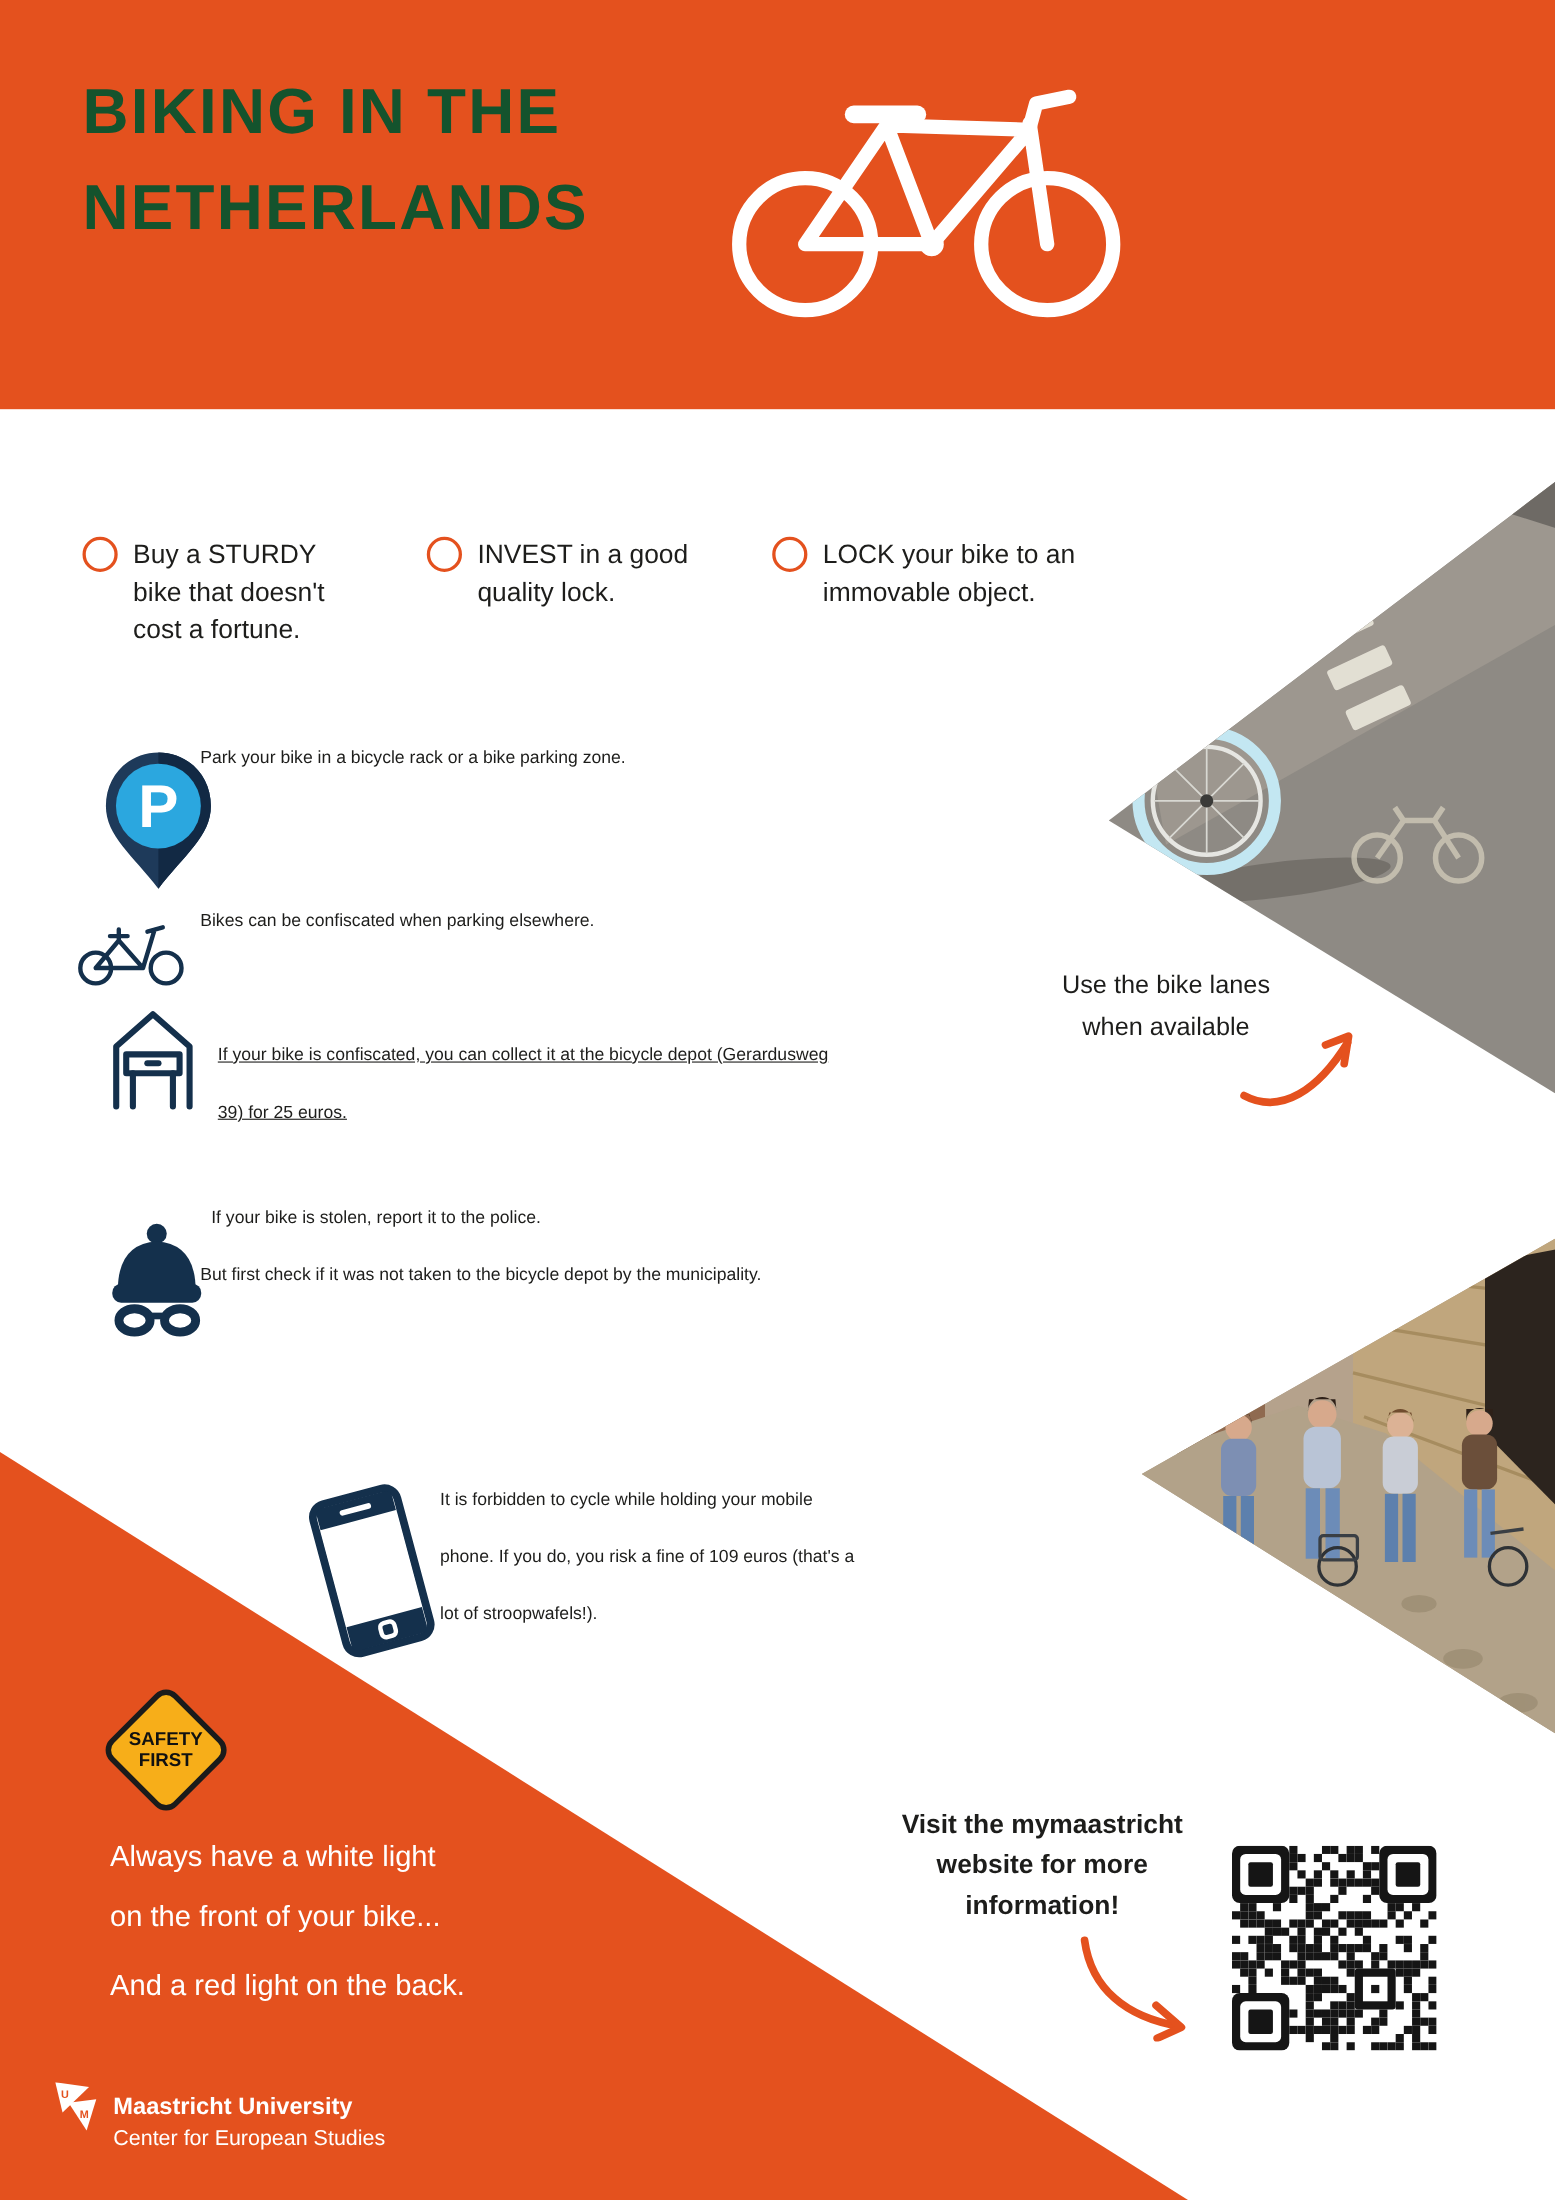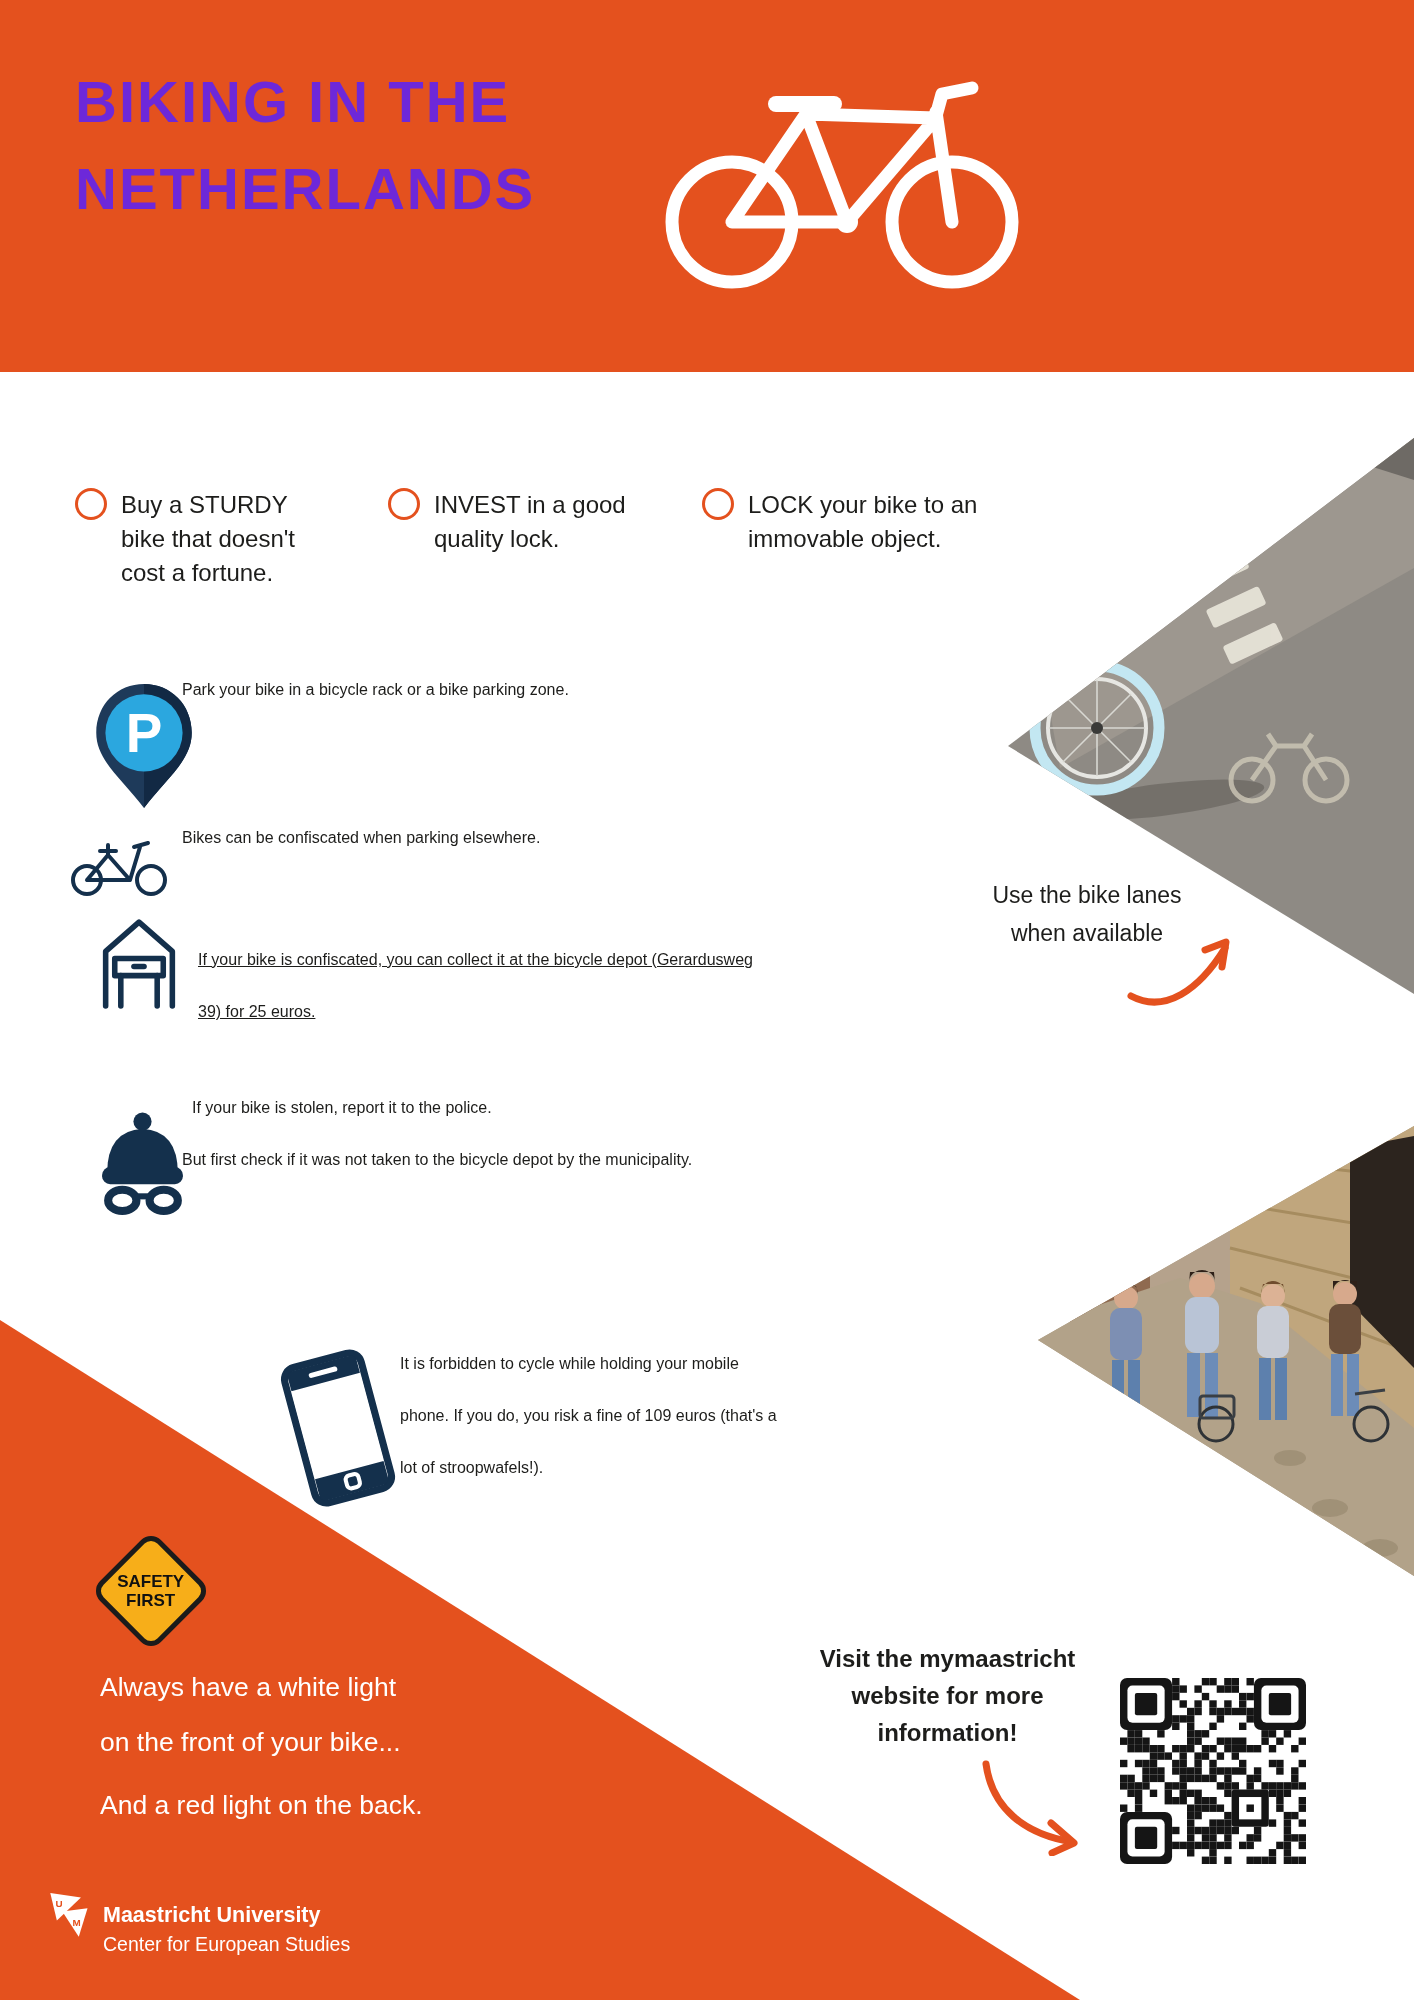--- a/index.html
+++ b/index.html
@@ -1,21 +1,21 @@
 <!DOCTYPE html>
 <html><head>
 <meta charset="utf-8">
 <style>
   html,body{margin:0;padding:0;background:#ffffff;}
   .page{position:relative;width:1414px;height:2000px;overflow:hidden;background:#ffffff;
         font-family:"Liberation Sans",sans-serif;color:#1d1d1b;}
   .abs{position:absolute;}
   
   .header-band{left:0;top:0;width:1414px;height:372px;background:#E4511E;z-index:1;}
-  .title{left:75px;top:58px;z-index:2;color:#6d28d9;font-weight:bold;font-size:58px;
+  .title{left:75px;top:58px;z-index:2;color:#14532d;font-weight:bold;font-size:58px;
          line-height:87px;letter-spacing:2px;}
   .title span{display:block;}
   
   .tip{top:488px;display:flex;gap:14px;z-index:2;}
   .tip-circle{width:32px;height:32px;border:3px solid #E4511E;border-radius:50%;flex:none;box-sizing:border-box;}
   .tip-text{font-size:24px;line-height:34px;}
   
   .body-text{font-size:16px;line-height:52px;z-index:2;}
   .lights{font-size:26.5px;line-height:55px;color:#ffffff;z-index:2;}
   .qr-note{font-size:24px;line-height:37px;font-weight:600;text-align:center;z-index:2;}
@@ -122,21 +122,21 @@
         <circle cx="97" cy="300" r="6" fill="#3a3a38"></circle>
       </g>
       <g stroke="#cfc9b8" stroke-width="5" fill="none" opacity="0.8">
         <circle cx="252" cy="352" r="21"></circle>
         <circle cx="326" cy="352" r="21"></circle>
         <path d="M252,352 L276,318 L304,318 L326,352 M276,318 L268,306 M304,318 L312,306"></path>
       </g>
     </svg>
   </div>
 
-  <div class="abs lanes-note" style="left:972px;top:876px;width:230px;">Use the bike lanes when available</div>
+  <div class="abs lanes-note" style="left:945px;top:876px;width:230px;">Use the bike lanes when available</div>
   <svg class="abs" style="left:1125px;top:928px;z-index:2;" width="115" height="82" viewBox="0 0 115 82">
     <g stroke="#E4511E" stroke-width="7" fill="none" stroke-linecap="round" stroke-linejoin="round">
       <path d="M6,68 C40,86 74,62 100,20"></path>
       <path d="M80,22 L101,14 L97,39"></path>
     </g>
   </svg>
 
   <svg class="abs" style="left:95px;top:1108px;z-index:2;" width="96" height="112" viewBox="0 0 95 110">
     <circle cx="47" cy="13" r="9" fill="#14304C"></circle>
     <path d="M12,64 Q12,22 47,20 Q82,22 82,64 Z" fill="#14304C"></path>

